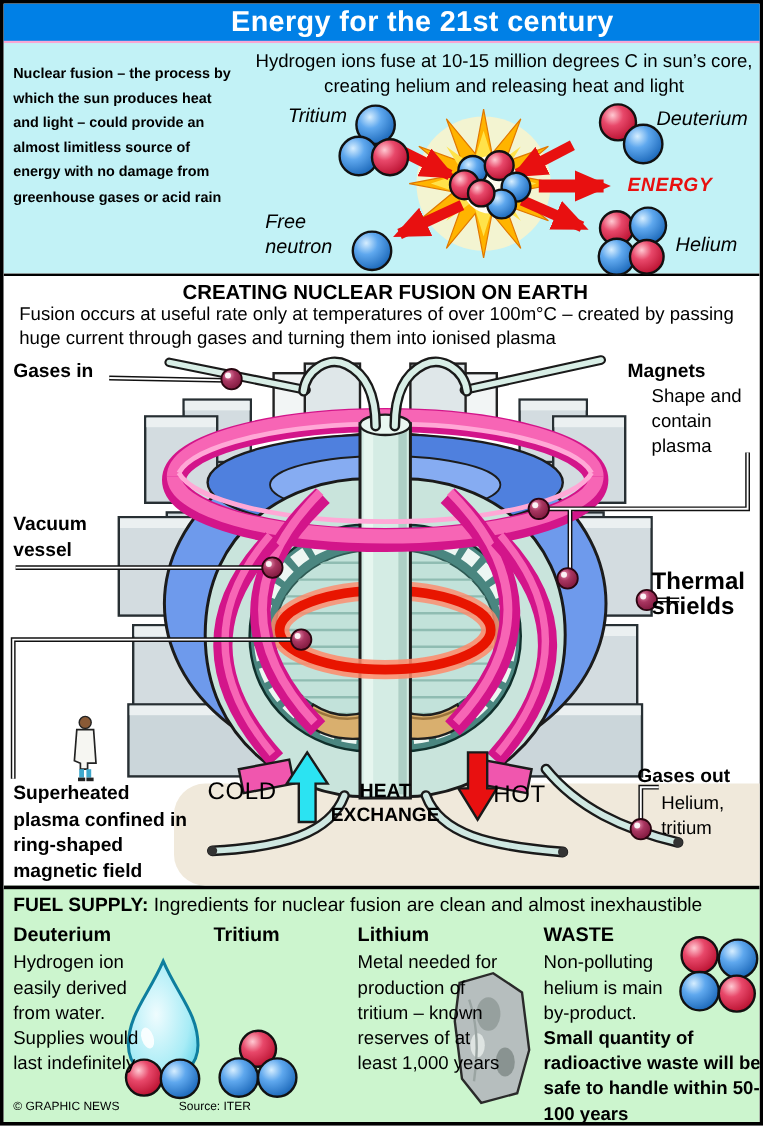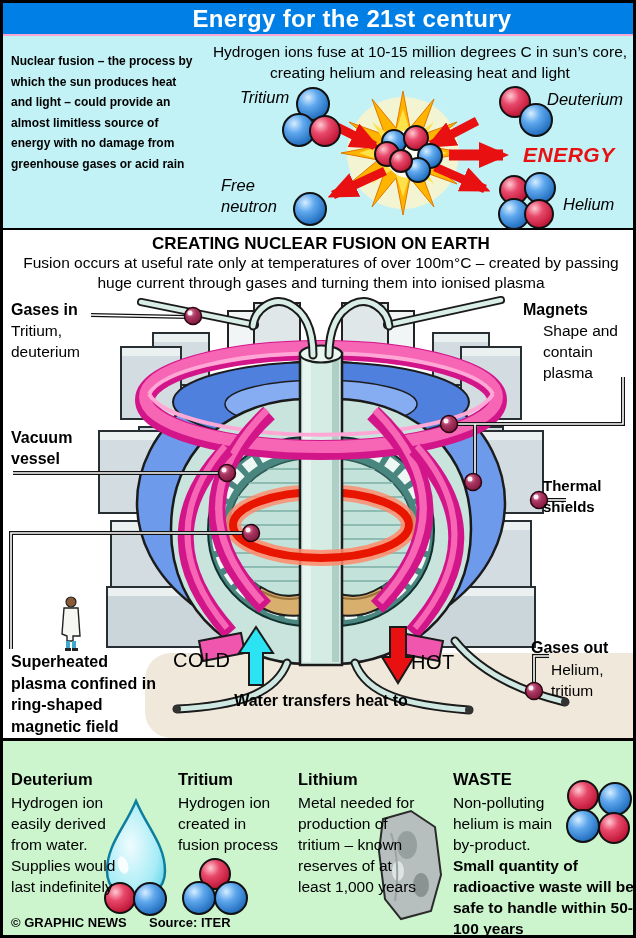--- a/index.html
+++ b/index.html
@@ -18,28 +18,28 @@
   .sec-middle{left:0;top:225px;width:630px;height:510px;background:#fff;border-top:2px solid #000;}
   .sec-fuel{left:0;top:735px;width:630px;height:197px;background:var(--c-fuel-bg,#CCF5CE);border-top:3px solid #000;}
   svg.layer{position:absolute;left:0;overflow:visible;}
   .lbl{position:absolute;line-height:21px;font-size:15.5px;}
   .b{font-weight:bold;}
   .i{font-style:italic;}
   .r{text-align:left;}
   .c{}
   .intro-left{left:8px;top:48px;width:190px;font-weight:bold;font-size:12px;line-height:20.5px;}
   .intro-right{left:203px;top:38px;width:428px;font-size:15.5px;line-height:21px;text-align:center;}
-  .energy{color:var(--c-energy,#E81010);font-size:21px;font-weight:bold;font-style:italic;letter-spacing:.5px;text-align:center;}
+  .energy{color:var(--c-energy,#E81010);font-size:16px;font-weight:bold;font-style:italic;letter-spacing:.5px;text-align:center;}
   .h-mid{left:0;top:230px;width:636px;text-align:center;font-weight:bold;font-size:17px;}
-  .sub-mid{left:13px;top:250px;width:610px;text-align:center;font-size:15.5px;line-height:20px;}
+  .sub-mid{left:13px;top:250px;width:610px;font-size:15.5px;line-height:20px;}
   .heatline{font-weight:bold;font-size:16px;text-align:center;line-height:20px;}
   .bigcap{font-size:20px;letter-spacing:.5px;}
   .fuel-head{left:8px;top:741px;width:620px;font-size:16px;}
   .col-title{font-weight:bold;font-size:16.5px;}
-  .credit{font-weight:bold;font-size:13px;}
+  .credit{font-weight:normal;font-size:10px;}
 </style>
 </head>
 <body>
 
 <div class="page">
 
   <div class="abs titlebar">
     <span>Energy for the 21st century</span>
   </div>
 
@@ -393,43 +393,44 @@
   <div class="lbl i" style="left:237px;top:84px;font-size:16.5px">Tritium</div>
   <div class="lbl i" style="left:544px;top:86px;font-size:16.5px">Deuterium</div>
   <div class="lbl i" style="left:218px;top:172px;width:76px;font-size:16.5px">Free neutron</div>
   <div class="lbl i" style="left:560px;top:191px;font-size:16.5px">Helium</div>
   <div class="lbl energy" style="left:520px;top:141px">ENERGY</div>
 
   <div class="lbl h-mid">CREATING NUCLEAR FUSION ON EARTH</div>
   <div class="lbl sub-mid">Fusion occurs at useful rate only at temperatures of over 100m°C – created by passing huge current through gases and turning them into ionised plasma</div>
 
   <div class="lbl b" style="left:8px;top:296px;font-size:16px">Gases in</div>
-  <div class="lbl" style="left:8px;top:317px;width:86px">Tritium, deuterium</div>
 
   <div class="lbl b r" style="left:520px;top:296px;width:108px;font-size:16px">Magnets</div>
   <div class="lbl b" style="left:8px;top:424px;width:90px;font-size:16px;line-height:21px">Vacuum vessel</div>
 
   <div class="lbl r" style="left:540px;top:317px;width:88px">Shape and contain plasma</div>
-  <div class="lbl b r" style="left:540px;top:472px;width:88px;font-size:15px;line-height:21px">Thermal shields</div>
+  <div class="lbl b r" style="left:540px;top:472px;width:88px;font-size:20px;line-height:21px">Thermal shields</div>
 
   <div class="lbl b" style="left:8px;top:648px;width:145px;font-size:16px;line-height:21.5px">Superheated plasma confined in ring-shaped magnetic field</div>
 
   <div class="lbl b r" style="left:528px;top:634px;width:100px;font-size:16px">Gases out</div>
   <div class="lbl r" style="left:548px;top:656px;width:80px">Helium, tritium</div>
 
   <div class="lbl bigcap c" style="left:170px;top:647px;width:68px">COLD</div>
   <div class="lbl bigcap c" style="left:408px;top:649px;width:62px">HOT</div>
-  <div class="lbl heatline" style="left:158px;top:688px;width:320px">Water transfers heat to</div>
-
+  <div class="lbl heatline" style="left:262px;top:647px;width:112px">HEAT EXCHANGE</div>
+
+  <div class="lbl fuel-head">
+    <span class="b">FUEL SUPPLY:</span><span> Ingredients for nuclear fusion are clean and almost inexhaustible</span>
+  </div>
 
   <div class="lbl col-title" style="left:8px;top:766px">Deuterium</div>
   <div class="lbl" style="left:8px;top:789px;width:112px">Hydrogen ion easily derived from water. Supplies would last indefinitely</div>
 
   <div class="lbl col-title" style="left:175px;top:766px">Tritium</div>
-  <div class="lbl" style="left:175px;top:789px;width:100px">Hydrogen ion created in fusion process</div>
 
   <div class="lbl col-title" style="left:295px;top:766px">Lithium</div>
   <div class="lbl" style="left:295px;top:789px;width:130px">Metal needed for production of tritium – known reserves of at least 1,000 years</div>
 
   <div class="lbl col-title" style="left:450px;top:766px">WASTE</div>
   <div class="lbl" style="left:450px;top:789px;width:112px">Non-polluting helium is main by-product.</div>
   <div class="lbl b" style="left:450px;top:852px;width:182px">Small quantity of radioactive waste will be safe to handle within 50-100 years</div>
 
   <div class="lbl credit" style="left:8px;top:909px">© GRAPHIC NEWS</div>
   <div class="lbl credit" style="left:146px;top:909px">Source: ITER</div>

